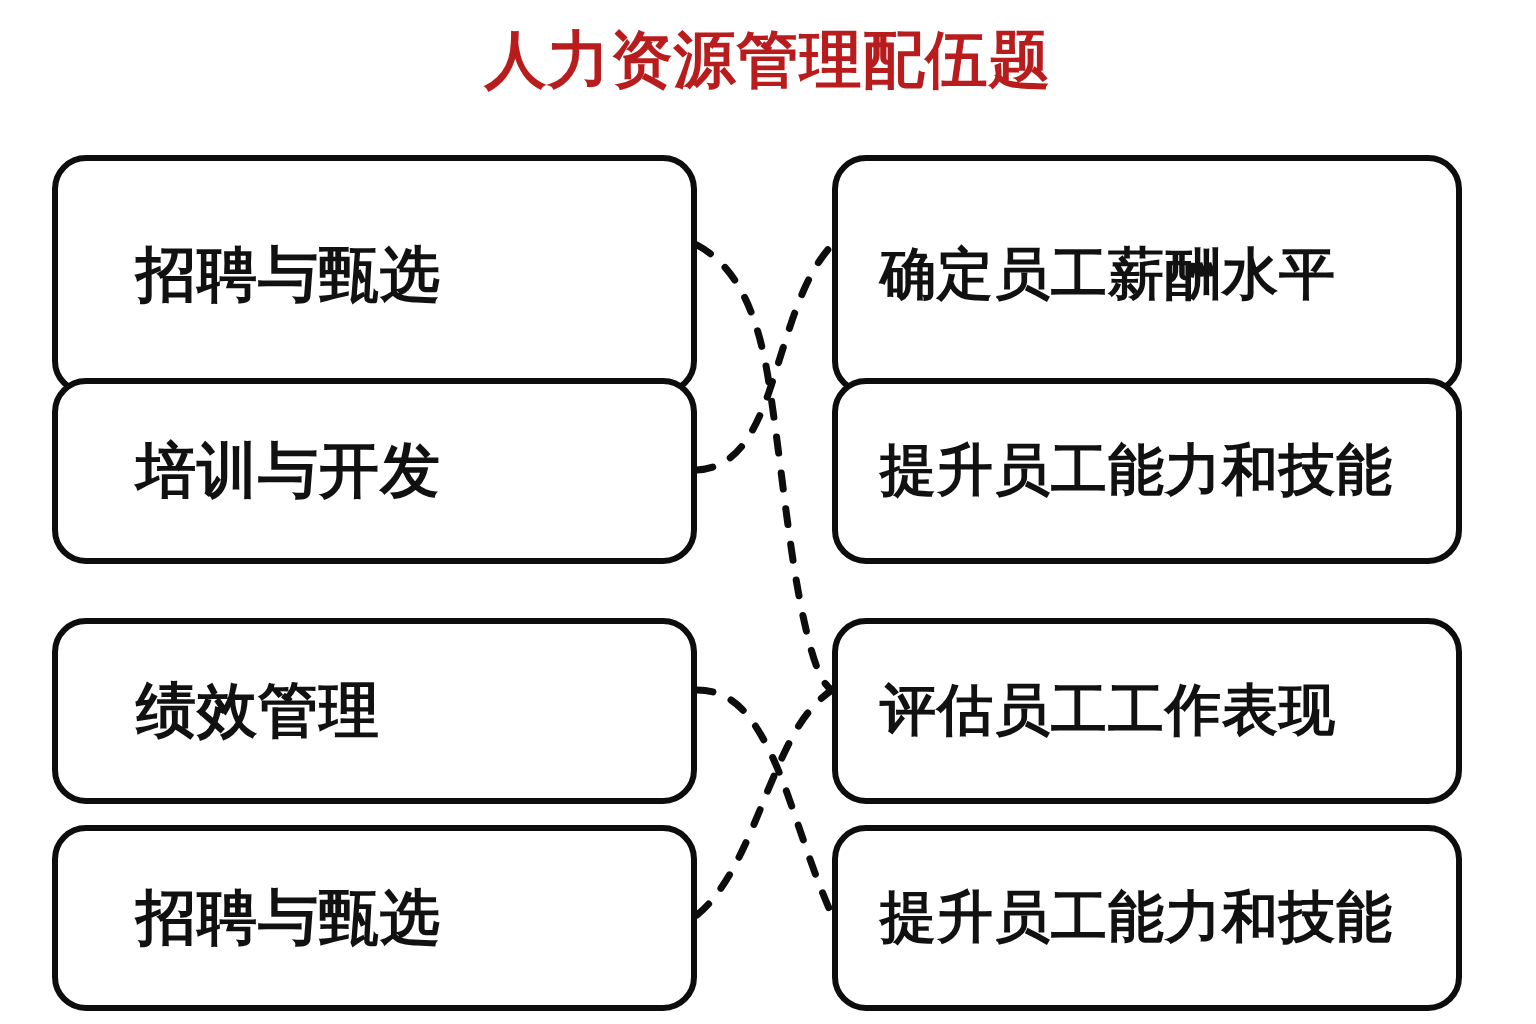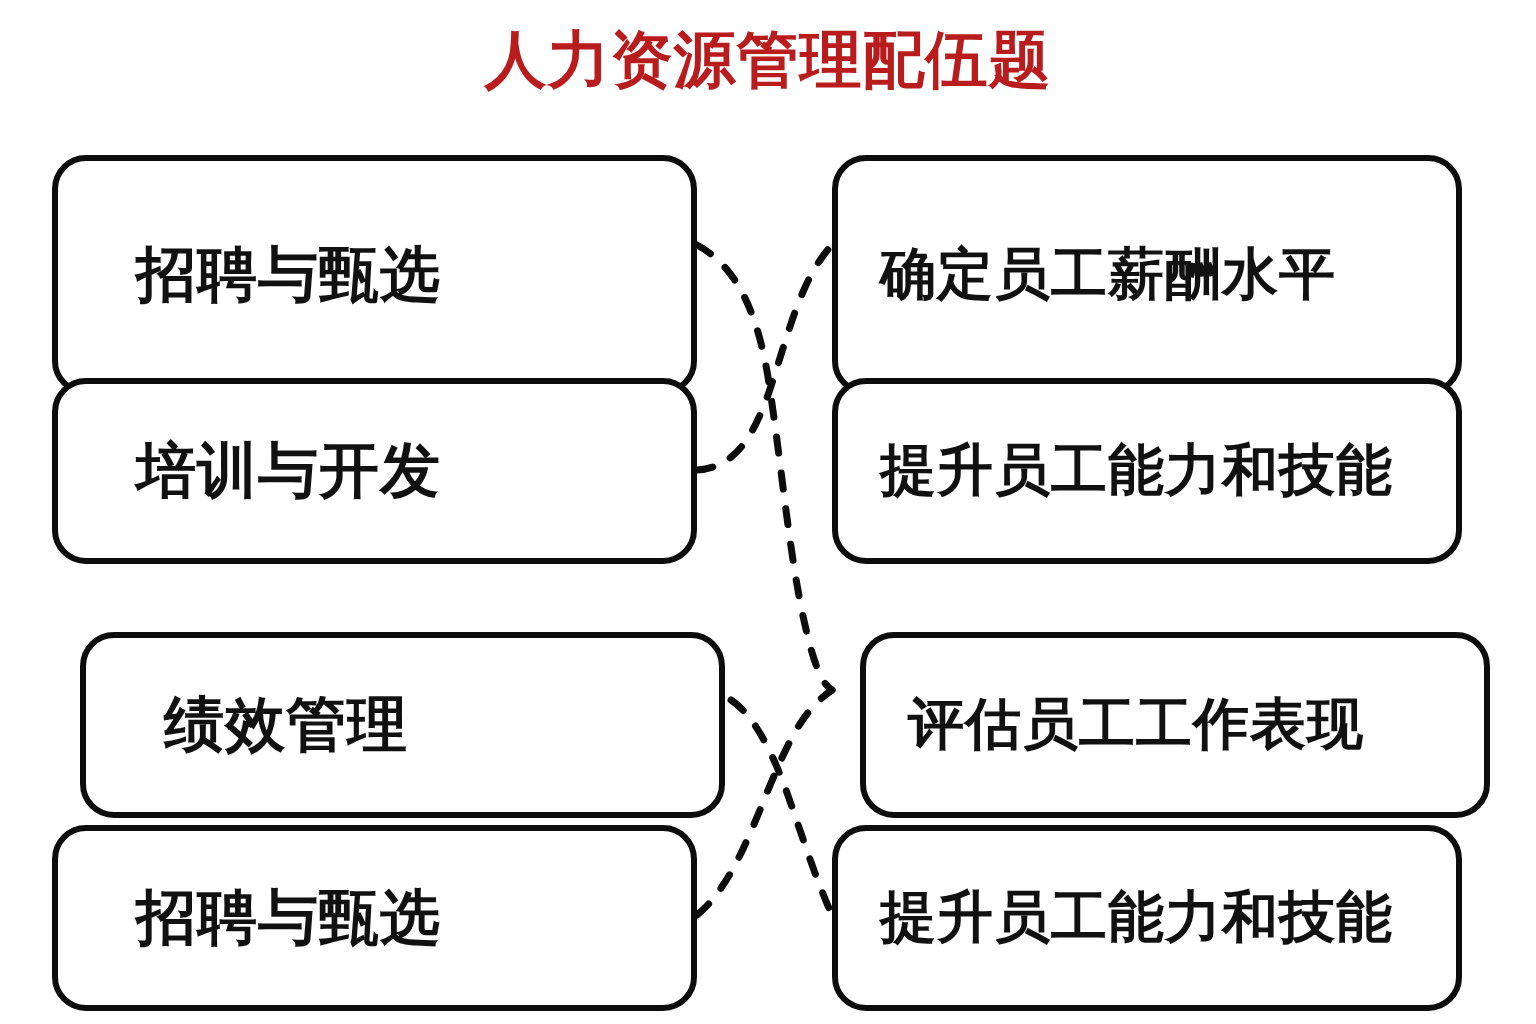--- a/index.html
+++ b/index.html
@@ -61,21 +61,21 @@
     font-size: 60px;
   }
   .box.right {
     left: 832px;
     width: 630px;
     padding-left: 42px;
     font-size: 56px;
   }
   .row1 { top: 155px; height: 240px; }
   .row2 { top: 378px; height: 186px; }
-  .row3 { top: 632px; height: 186px; margin-left: 28px; }
+  .row3 { top: 618px; height: 186px; }
   .row4 { top: 825px; height: 186px; }
 </style>
 </head>
 <body>
 
 <div id="stage">
 
   <div class="title">人力资源管理配伍题</div>
 
   <svg class="connectors" viewBox="0 0 1536 1024">

